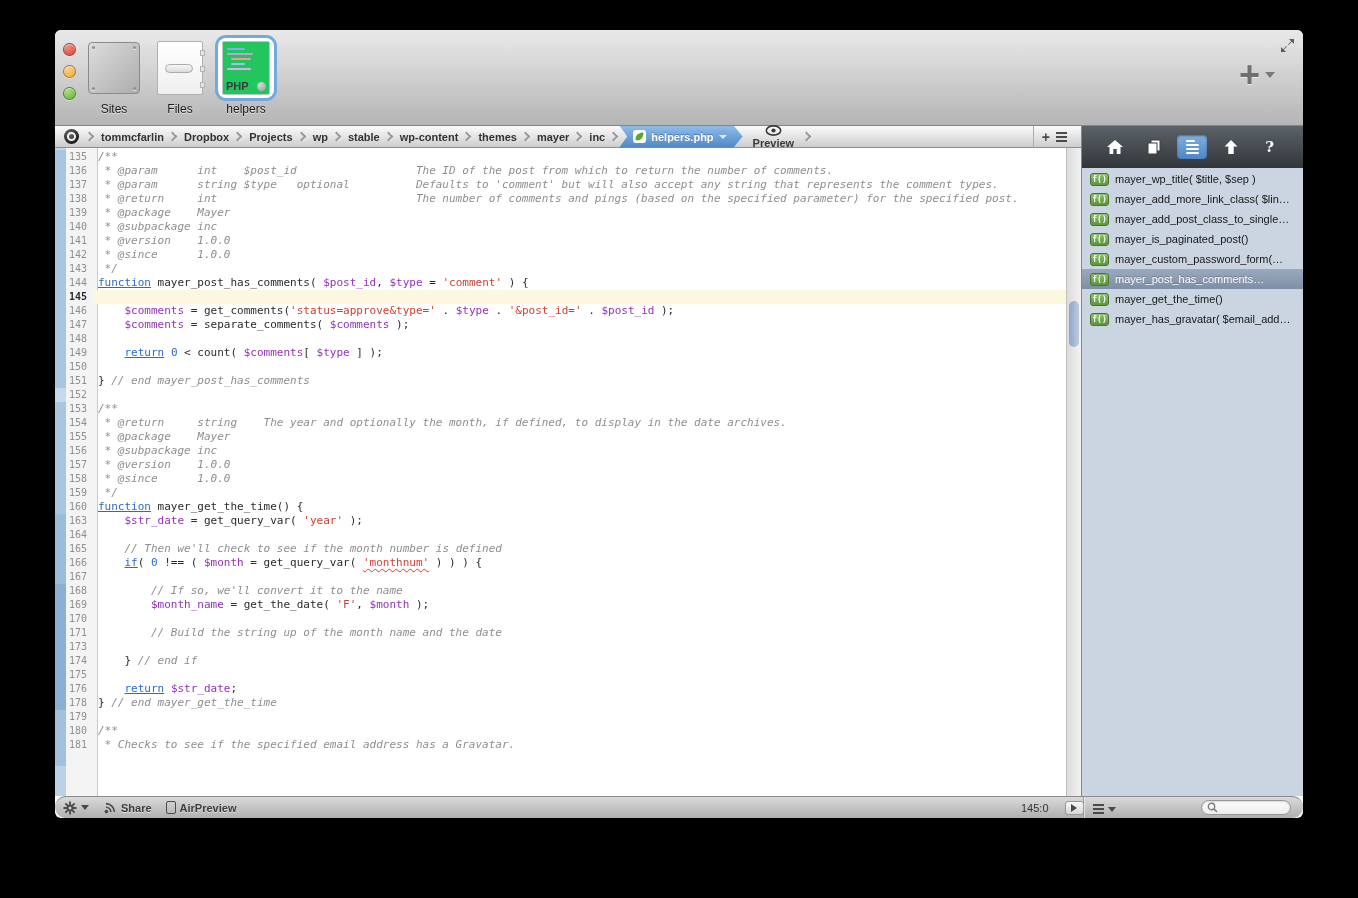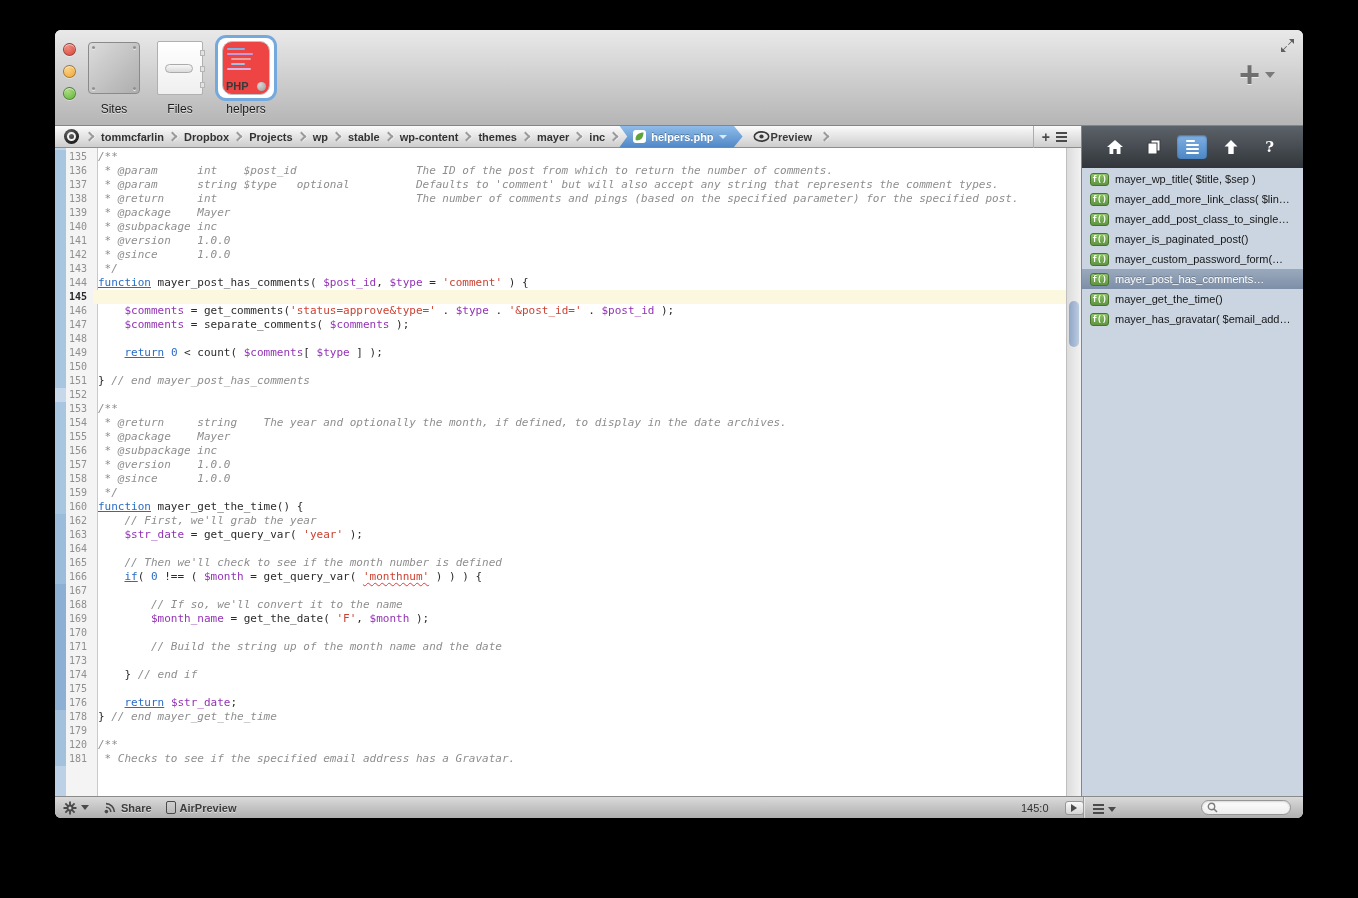--- a/index.html
+++ b/index.html
@@ -20,21 +20,21 @@
   .doc-tab.selected .icon-box { box-shadow:0 0 0 3px #74A9DE; background:#fff; }
   .doc-tab .tab-label { margin-top:4px; font-size:12px; color:#1c1c1c; text-shadow:0 1px 0 rgba(255,255,255,.55); }
   .sites-icon { position:absolute; inset:4px 2px; background:linear-gradient(135deg,#DCDCDC,#ADADAD);
     border:1px solid #8A8A8A; border-radius:4px; }
   .screw { position:absolute; width:3px; height:3px; border-radius:50%; background:#8F8F8F; box-shadow:0 1px 0 #E8E8E8; }
   .files-icon { position:absolute; inset:3px 5px; background:linear-gradient(#FFFFFF,#EFEFEF);
     border:1px solid #B0B0B0; border-radius:2px; }
   .files-pill { position:absolute; left:7px; top:22px; width:28px; height:9px; border:1px solid #ABABAB;
     border-radius:5px; background:linear-gradient(#F7F7F7,#DADADA); }
   .files-tab-nub { position:absolute; right:-3px; width:5px; height:6px; background:#E2E2E2; border:1px solid #B5B5B5; }
-  .php-icon { position:absolute; inset:3px 4px; background:#ef4444; border:1px solid #C2C2C2; border-radius:10px; overflow:hidden; }
+  .php-icon { position:absolute; inset:3px 4px; background:#22c55e; border:1px solid #C2C2C2; border-radius:2px; overflow:hidden; }
   .code-bar { position:absolute; height:2px; border-radius:1px; }
   .php-label { position:absolute; left:3px; bottom:2px; font-size:11px; font-weight:bold; color:#3a3a3a; }
   .php-dot { position:absolute; right:3px; bottom:3px; width:9px; height:9px; border-radius:50%;
     background:radial-gradient(circle at 35% 30%, #D8D8D8, #9A9A9A); }
   .fullscreen-btn { position:absolute; right:8px; top:8px; width:15px; height:15px; }
   .newtab-btn { position:absolute; right:28px; top:30px; display:flex; align-items:center; gap:5px; color:#6F6F6F; }
   .newtab-plus { font-size:36px; line-height:30px; font-weight:bold; text-shadow:0 1px 0 rgba(255,255,255,.6); }
   .caret-down { width:0; height:0; border-left:5px solid transparent; border-right:5px solid transparent; border-top:6px solid #7A7A7A; }
 
   
@@ -46,21 +46,21 @@
   .root-sphere::after { content:''; position:absolute; inset:3px; border:2px solid #F2F2F2; border-radius:50%; }
   .crumb { padding:0 4px; white-space:nowrap; cursor:default; }
   .sep-chevron { width:7px; height:7px; border-top:2px solid #9B9B9B; border-right:2px solid #9B9B9B;
     transform:rotate(45deg); margin:0 4px 0 1px; flex:none; box-shadow:1px -1px 0 rgba(255,255,255,.55); }
   .active-file-tab { height:22px; display:flex; align-items:center; gap:5px; color:#fff; padding:0 16px 0 14px;
     background:linear-gradient(#8FBCE9,#4E86C6); margin-left:-2px;
     clip-path:polygon(0 0, calc(100% - 9px) 0, 100% 50%, calc(100% - 9px) 100%, 0 100%, 8px 50%);
     text-shadow:0 -1px 0 rgba(0,0,0,.3); }
   .leaf-chip { width:13px; height:13px; background:#fff; border-radius:3px; position:relative; flex:none; }
   .active-caret { width:0; height:0; border-left:4px solid transparent; border-right:4px solid transparent; border-top:4px solid #DCE9F7; }
-  .preview-crumb { display:flex; align-items:center; gap:1px; padding:0 8px 0 10px; color:#3a3a3a; }
+  .preview-crumb { display:flex; align-items:center; gap:1px; padding:0 8px 0 10px; color:#3a3a3a;flex-direction:column; }
   .path-right-controls { position:absolute; right:228px; top:0; height:22px; display:flex; align-items:center; gap:6px; padding:0 8px;
     border-left:1px solid #ADADAD; color:#4a4a4a; }
   .plus-small { font-size:14px; font-weight:bold; line-height:20px; }
   .burger { display:inline-block; width:11px; }
   .burger b { display:block; height:2px; background:#4a4a4a; margin:2px 0; }
 
   
   .editor { position:absolute; left:0; top:118px; width:1026px; height:648px; background:#fff; overflow:hidden; }
   .fold-strip { position:absolute; left:0; top:0; width:11px; height:100%; background:#C3D6E8; }
   .fold-band { position:absolute; left:0; width:11px; }
@@ -94,21 +94,21 @@
   .fn-list { padding-top:1px; }
   .fn-row { height:20px; display:flex; align-items:center; padding-left:8px; font-size:11px; color:#151515; cursor:default; }
   .fn-row.selected { background:linear-gradient(#9AA9BD,#7D8FA7); color:#fff; text-shadow:0 -1px 0 rgba(0,0,0,.25); }
   .fn-badge { flex:none; width:19px; height:13px; margin-right:6px; border-radius:3px; border:1px solid #47752F;
     background:linear-gradient(#8EC268,#5E9440); color:#fff; font-size:8px; font-weight:bold; line-height:11px;
     text-align:center; font-family:"DejaVu Sans Mono", monospace; }
   .fn-label { white-space:nowrap; overflow:hidden; }
 
   
   .statusbar { position:absolute; left:0; bottom:0; width:100%; height:22px;
-    background:linear-gradient(#DADADA,#AFAFAF); border-top:1px solid #8A8A8A; font-size:11px; color:#333; }
+    background:linear-gradient(#DADADA,#AFAFAF); border-top:1px solid #8A8A8A; font-size:11px; color:#333;border-radius:11px; }
   .sb-left { position:absolute; left:8px; top:0; height:21px; display:flex; align-items:center; gap:14px; }
   .sb-item { display:flex; align-items:center; gap:4px; font-weight:bold; color:#3d3d3d; text-shadow:0 1px 0 rgba(255,255,255,.5); }
   .phone-icon { width:10px; height:13px; border:1.5px solid #4a4a4a; border-radius:2px; }
   .sb-pos { position:absolute; left:966px; top:0; height:21px; display:flex; align-items:center; gap:16px; }
   .goto-btn { width:19px; height:14px; border:1px solid #979797; border-radius:3px;
     background:linear-gradient(#F8F8F8,#D6D6D6); display:flex; align-items:center; justify-content:center; }
   .goto-tri { width:0; height:0; border-top:4px solid transparent; border-bottom:4px solid transparent; border-left:6px solid #4a4a4a; }
   .sb-vline { position:absolute; left:1028px; top:0; width:1px; height:21px; background:#9A9A9A; box-shadow:1px 0 0 rgba(255,255,255,.5); }
   .sb-listmenu { position:absolute; left:1038px; top:5px; display:flex; align-items:center; gap:4px; }
   .sb-search { position:absolute; left:1146px; top:3px; width:90px; height:15px; border:1px solid #969696; border-radius:8px;
@@ -337,24 +337,20 @@
         </div>
         <div class="code-row">
           <div class="ln">159</div>
           <div class="body"><span class="tk-c"> */</span></div>
         </div>
         <div class="code-row">
           <div class="ln">160</div>
           <div class="body"><span class="tk-k">function</span><span class="tk-p"> mayer_get_the_time() {</span></div>
         </div>
         <div class="code-row">
-          <div class="ln">162</div>
-          <div class="body"><span class="tk-p">    </span><span class="tk-c">// First, we'll grab the year</span></div>
-        </div>
-        <div class="code-row">
           <div class="ln">163</div>
           <div class="body"><span class="tk-p">    </span><span class="tk-v">$str_date</span><span class="tk-p"> = get_query_var( </span><span class="tk-s">'year'</span><span class="tk-p"> );</span></div>
         </div>
         <div class="code-row">
           <div class="ln">164</div>
           <div class="body"></div>
         </div>
         <div class="code-row">
           <div class="ln">165</div>
           <div class="body"><span class="tk-p">    </span><span class="tk-c">// Then we'll check to see if the month number is defined</span></div>
@@ -401,21 +397,21 @@
         </div>
         <div class="code-row">
           <div class="ln">178</div>
           <div class="body"><span class="tk-p">} </span><span class="tk-c">// end mayer_get_the_time</span></div>
         </div>
         <div class="code-row">
           <div class="ln">179</div>
           <div class="body"></div>
         </div>
         <div class="code-row">
-          <div class="ln">120</div>
+          <div class="ln">180</div>
           <div class="body"><span class="tk-c">/**</span></div>
         </div>
         <div class="code-row">
           <div class="ln">181</div>
           <div class="body"><span class="tk-c"> * Checks to see if the specified email address has a Gravatar.</span></div>
         </div>
       </div>
     <div class="scrollbar">
       <div class="scroll-thumb"></div>
     </div>

